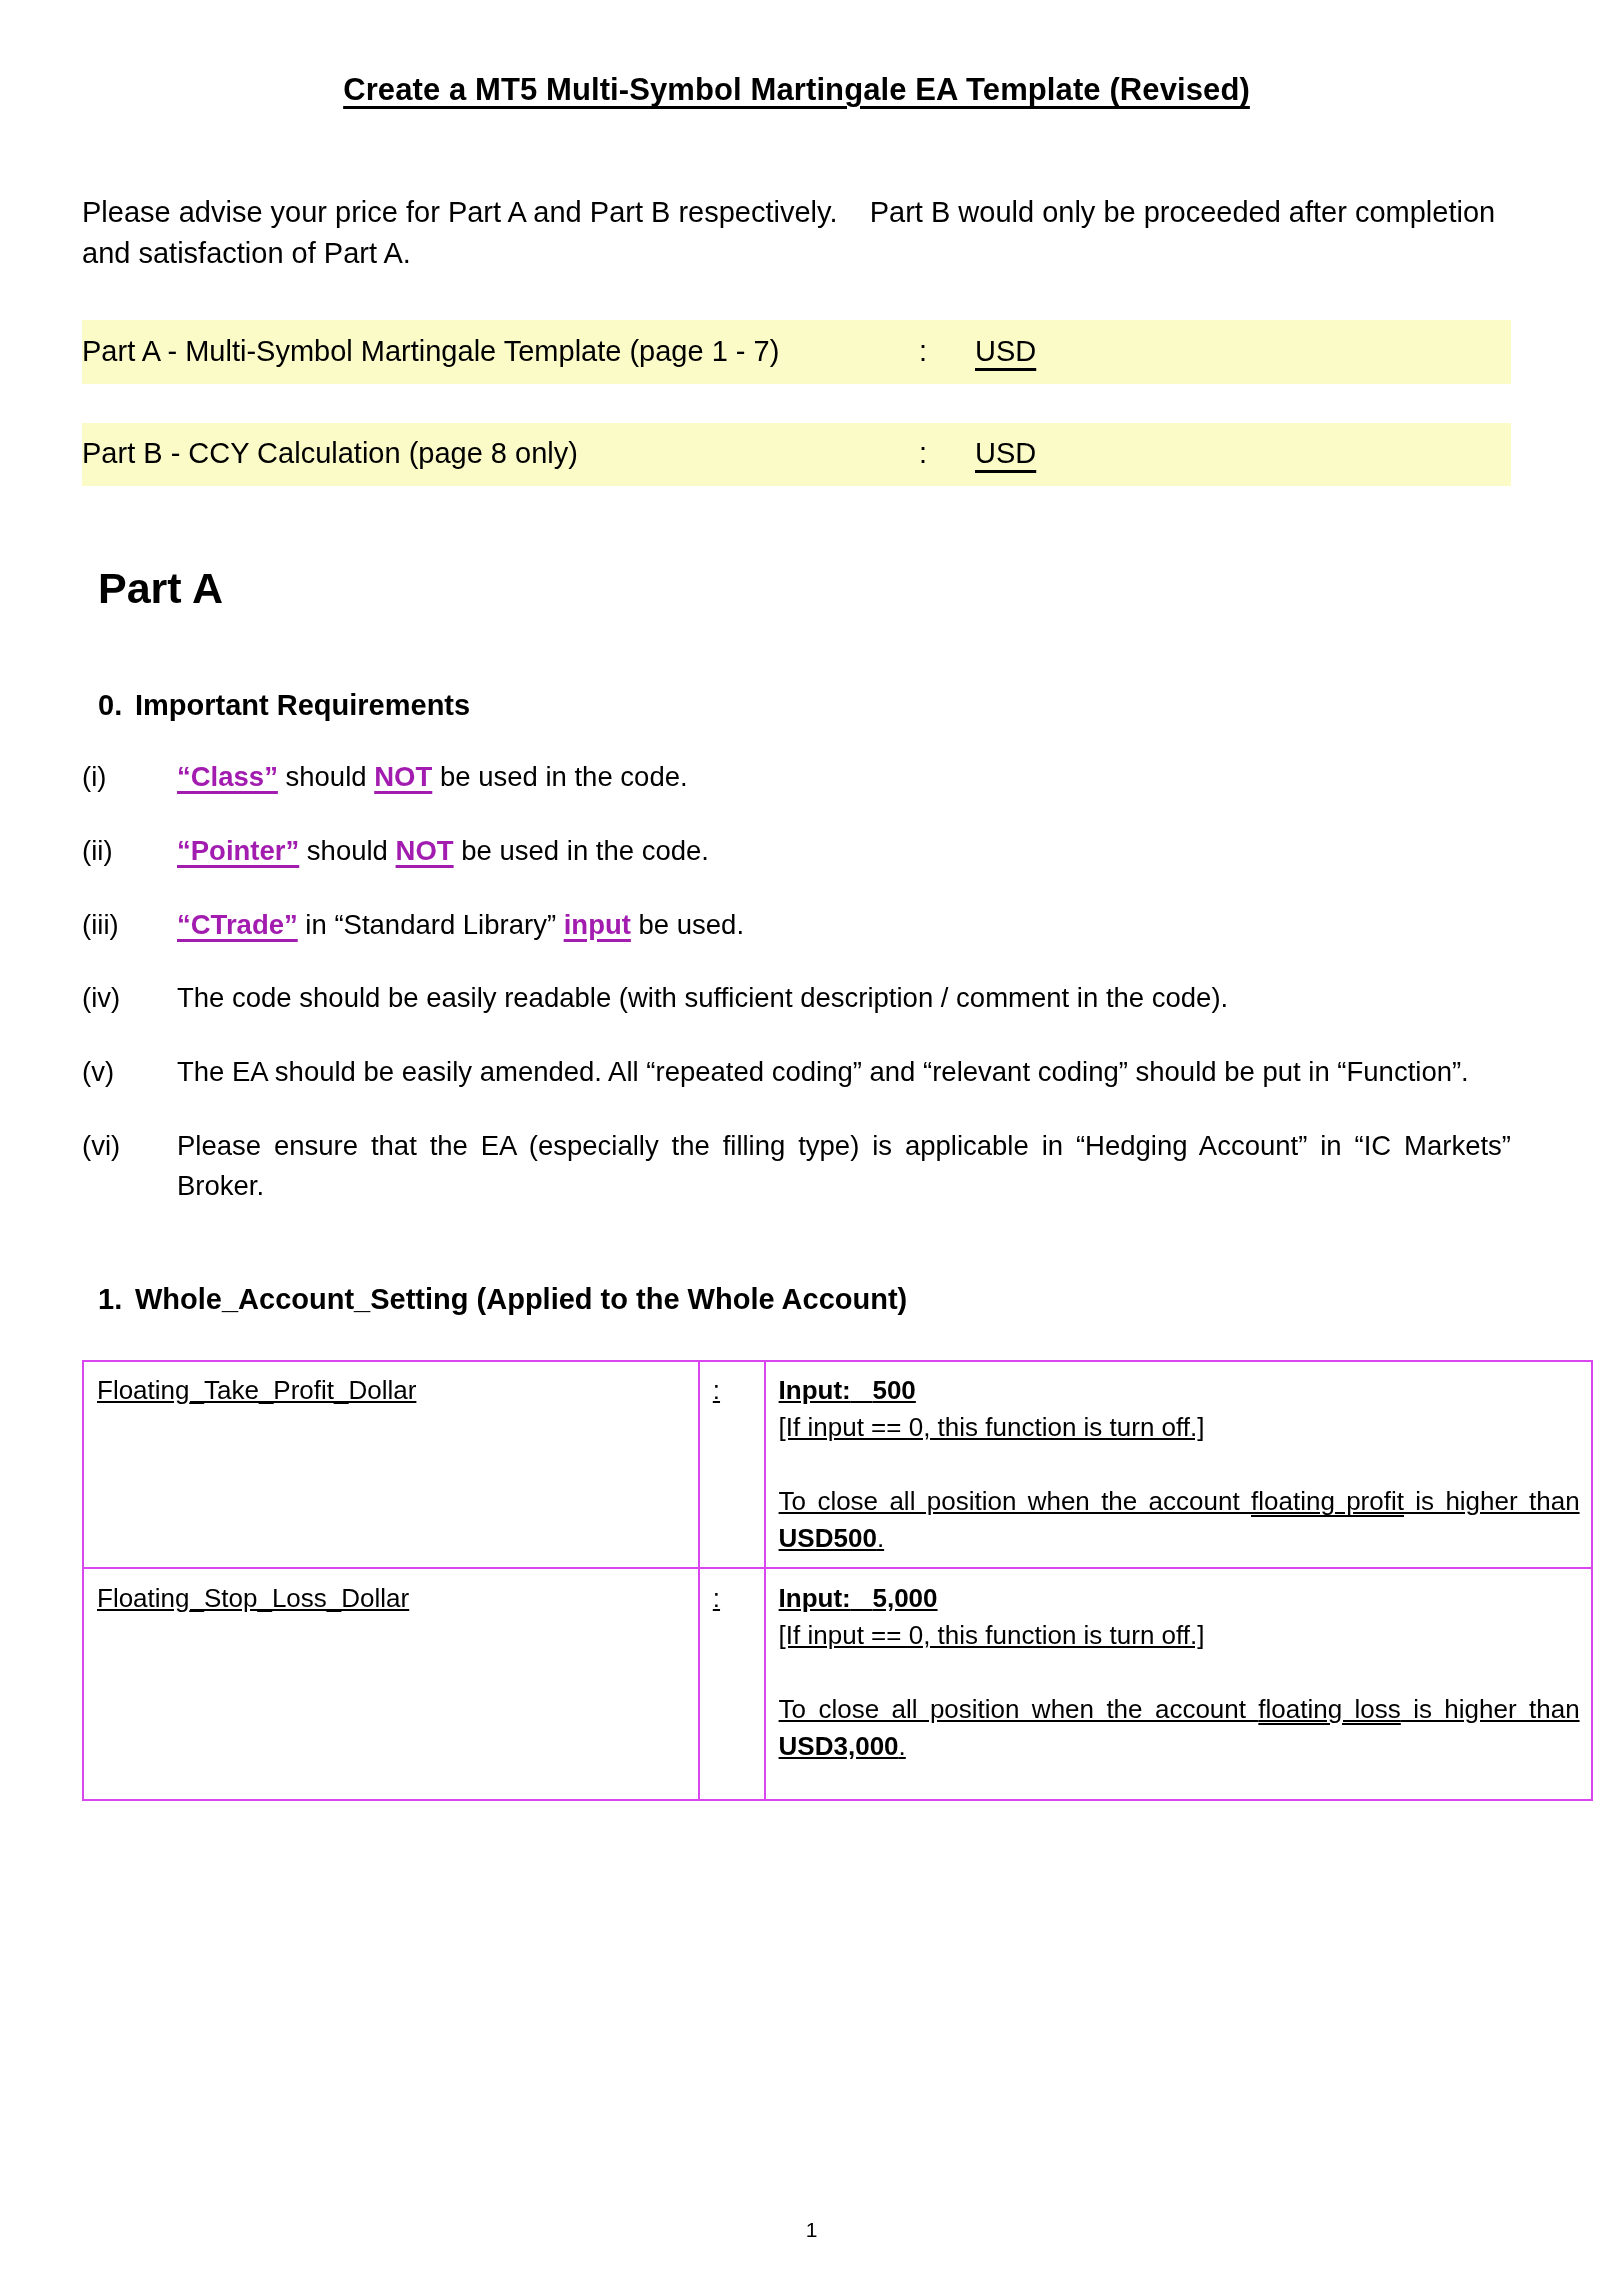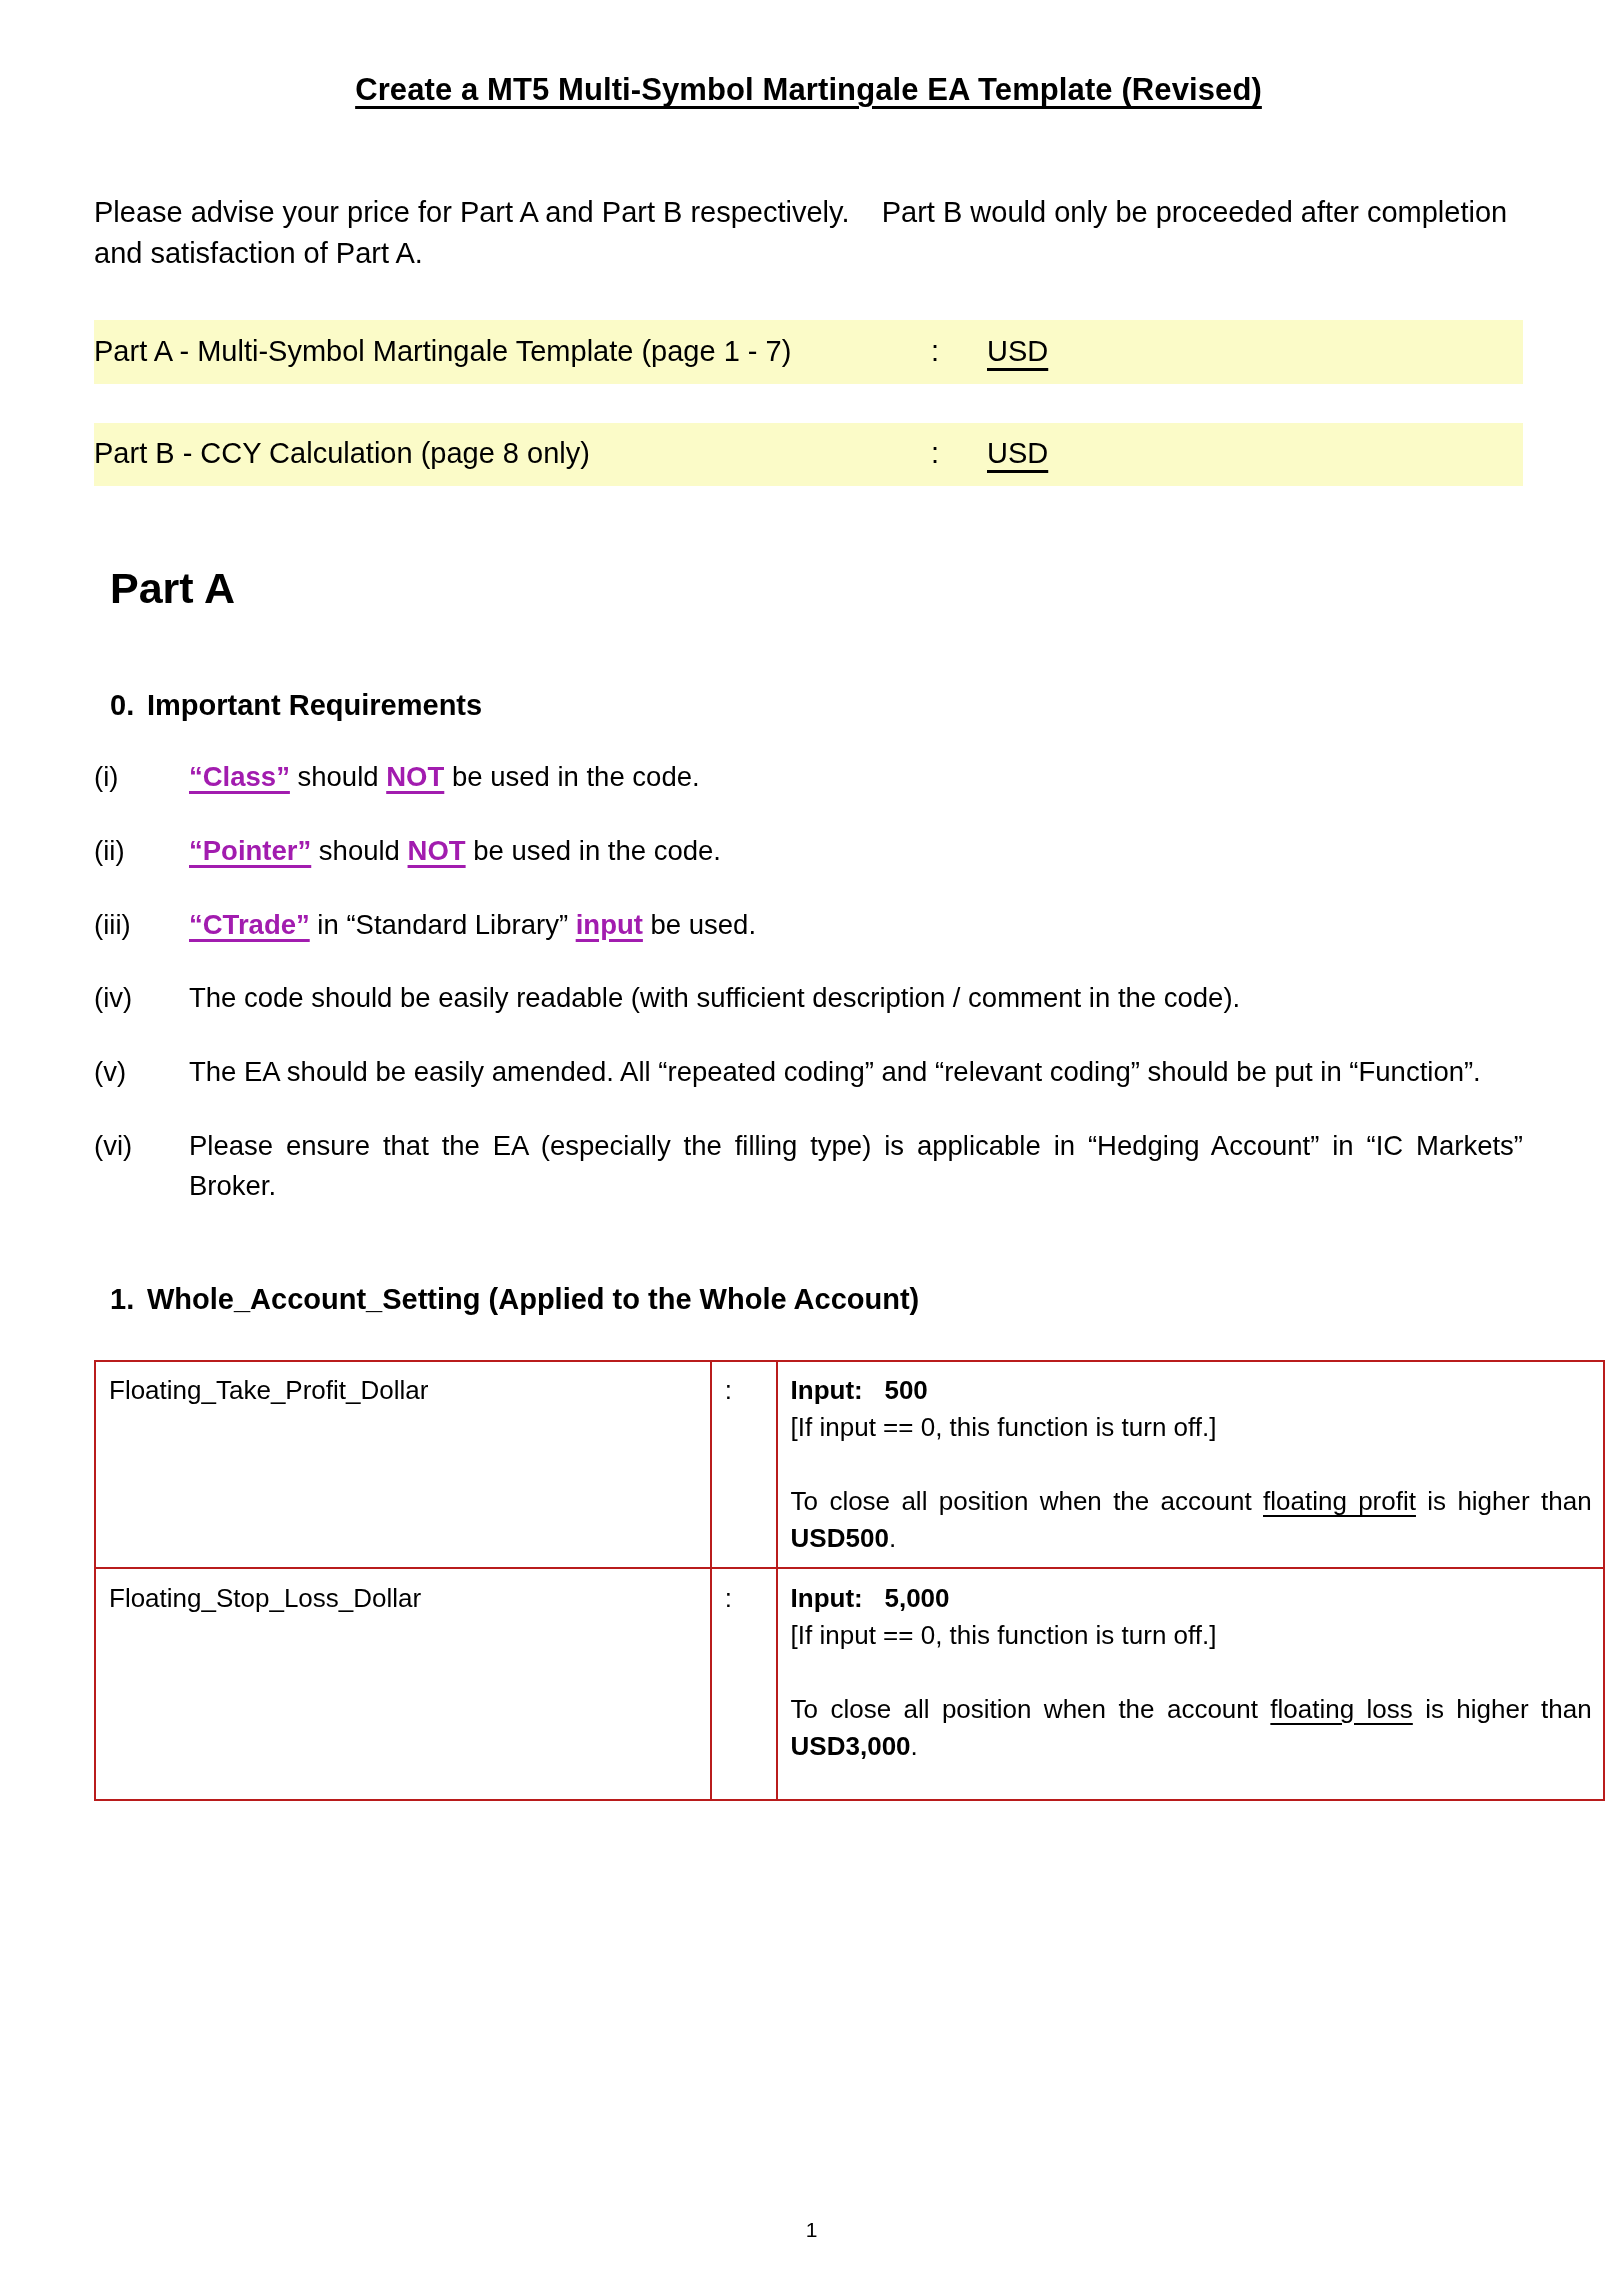--- a/index.html
+++ b/index.html
@@ -15,21 +15,21 @@
     position: relative;
     width: 1623px;
     height: 2295px;
     background: #ffffff;
     box-sizing: border-box;
     padding: 0;
     overflow: hidden;
   }
   .content {
     position: absolute;
-    left: 94px;
+    left: 82px;
     top: 0;
     width: 1429px;
   }
 
   
   .doc-title {
     text-align: center;
     font-size: 31px;
     font-weight: bold;
     text-decoration: underline;
@@ -115,25 +115,26 @@
   }
 
   
   table.settings {
     border-collapse: collapse;
     width: 1429px;
     margin-top: 43px;
     table-layout: fixed;
   }
   table.settings td {
-    border: 2px solid #b91c1c;
+    border: 2px solid #d946ef;
     vertical-align: top;
     font-size: 26px;
     line-height: 1.42;
     padding: 10.5px 11.8px 10.5px 13px;
+    text-decoration: underline;
   }
   td.col-name  { width: 589px; }
   td.col-colon { width: 39px; padding-left: 10.5px; padding-right: 6.5px; }
   td.col-desc  { width: 801px; }
   .cell-pad-row2 { height: 209px; }
   .desc-input { font-weight: bold; }
   .desc-input .gapsm { white-space: pre; }
   .desc-blank { height: 37px; }
   .desc-para { text-align: justify; }
   .uline {

